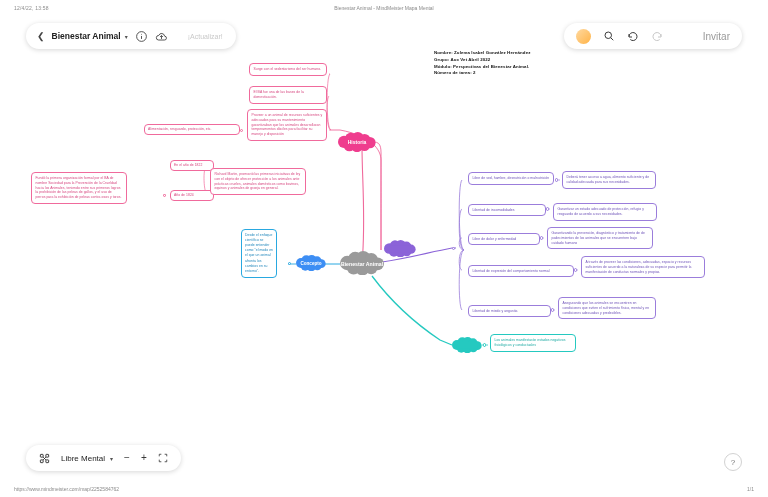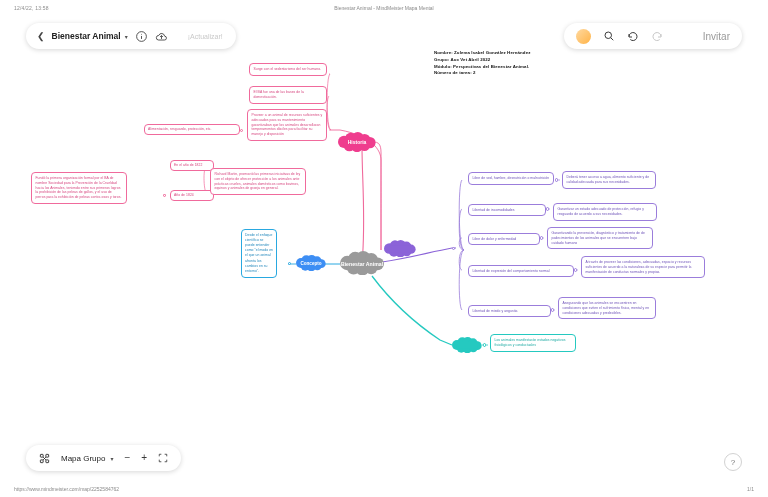--- a/index.html
+++ b/index.html
@@ -390,21 +390,21 @@
 
   <div class="bottombar">
     <svg style="width:11px;height:11px" viewBox="0 0 24 24" fill="none" stroke="#2b2b2b" stroke-width="2">
       <rect x="3" y="3" width="6" height="6" rx="1"></rect>
         <rect x="15" y="3" width="6" height="6" rx="1"></rect>
       <rect x="3" y="15" width="6" height="6" rx="1"></rect>
         <rect x="15" y="15" width="6" height="6" rx="1"></rect>
       <line x1="9" y1="9" x2="15" y2="15"></line>
         <line x1="15" y1="9" x2="9" y2="15"></line>
     </svg>
-    <div class="bb-label">Mapa Grupo</div>
+    <div class="bb-label">Libre Mental</div>
     <div class="bb-caret">▾</div>
     <div class="bb-btn">−</div>
     <div class="bb-btn">+</div>
     <svg style="width:10px;height:10px" viewBox="0 0 24 24" fill="none" stroke="#3a3a3a" stroke-width="2">
       <polyline points="3,8 3,3 8,3"></polyline>
         <polyline points="16,3 21,3 21,8"></polyline>
       <polyline points="21,16 21,21 16,21"></polyline>
         <polyline points="8,21 3,21 3,16"></polyline>
     </svg>
   </div>

